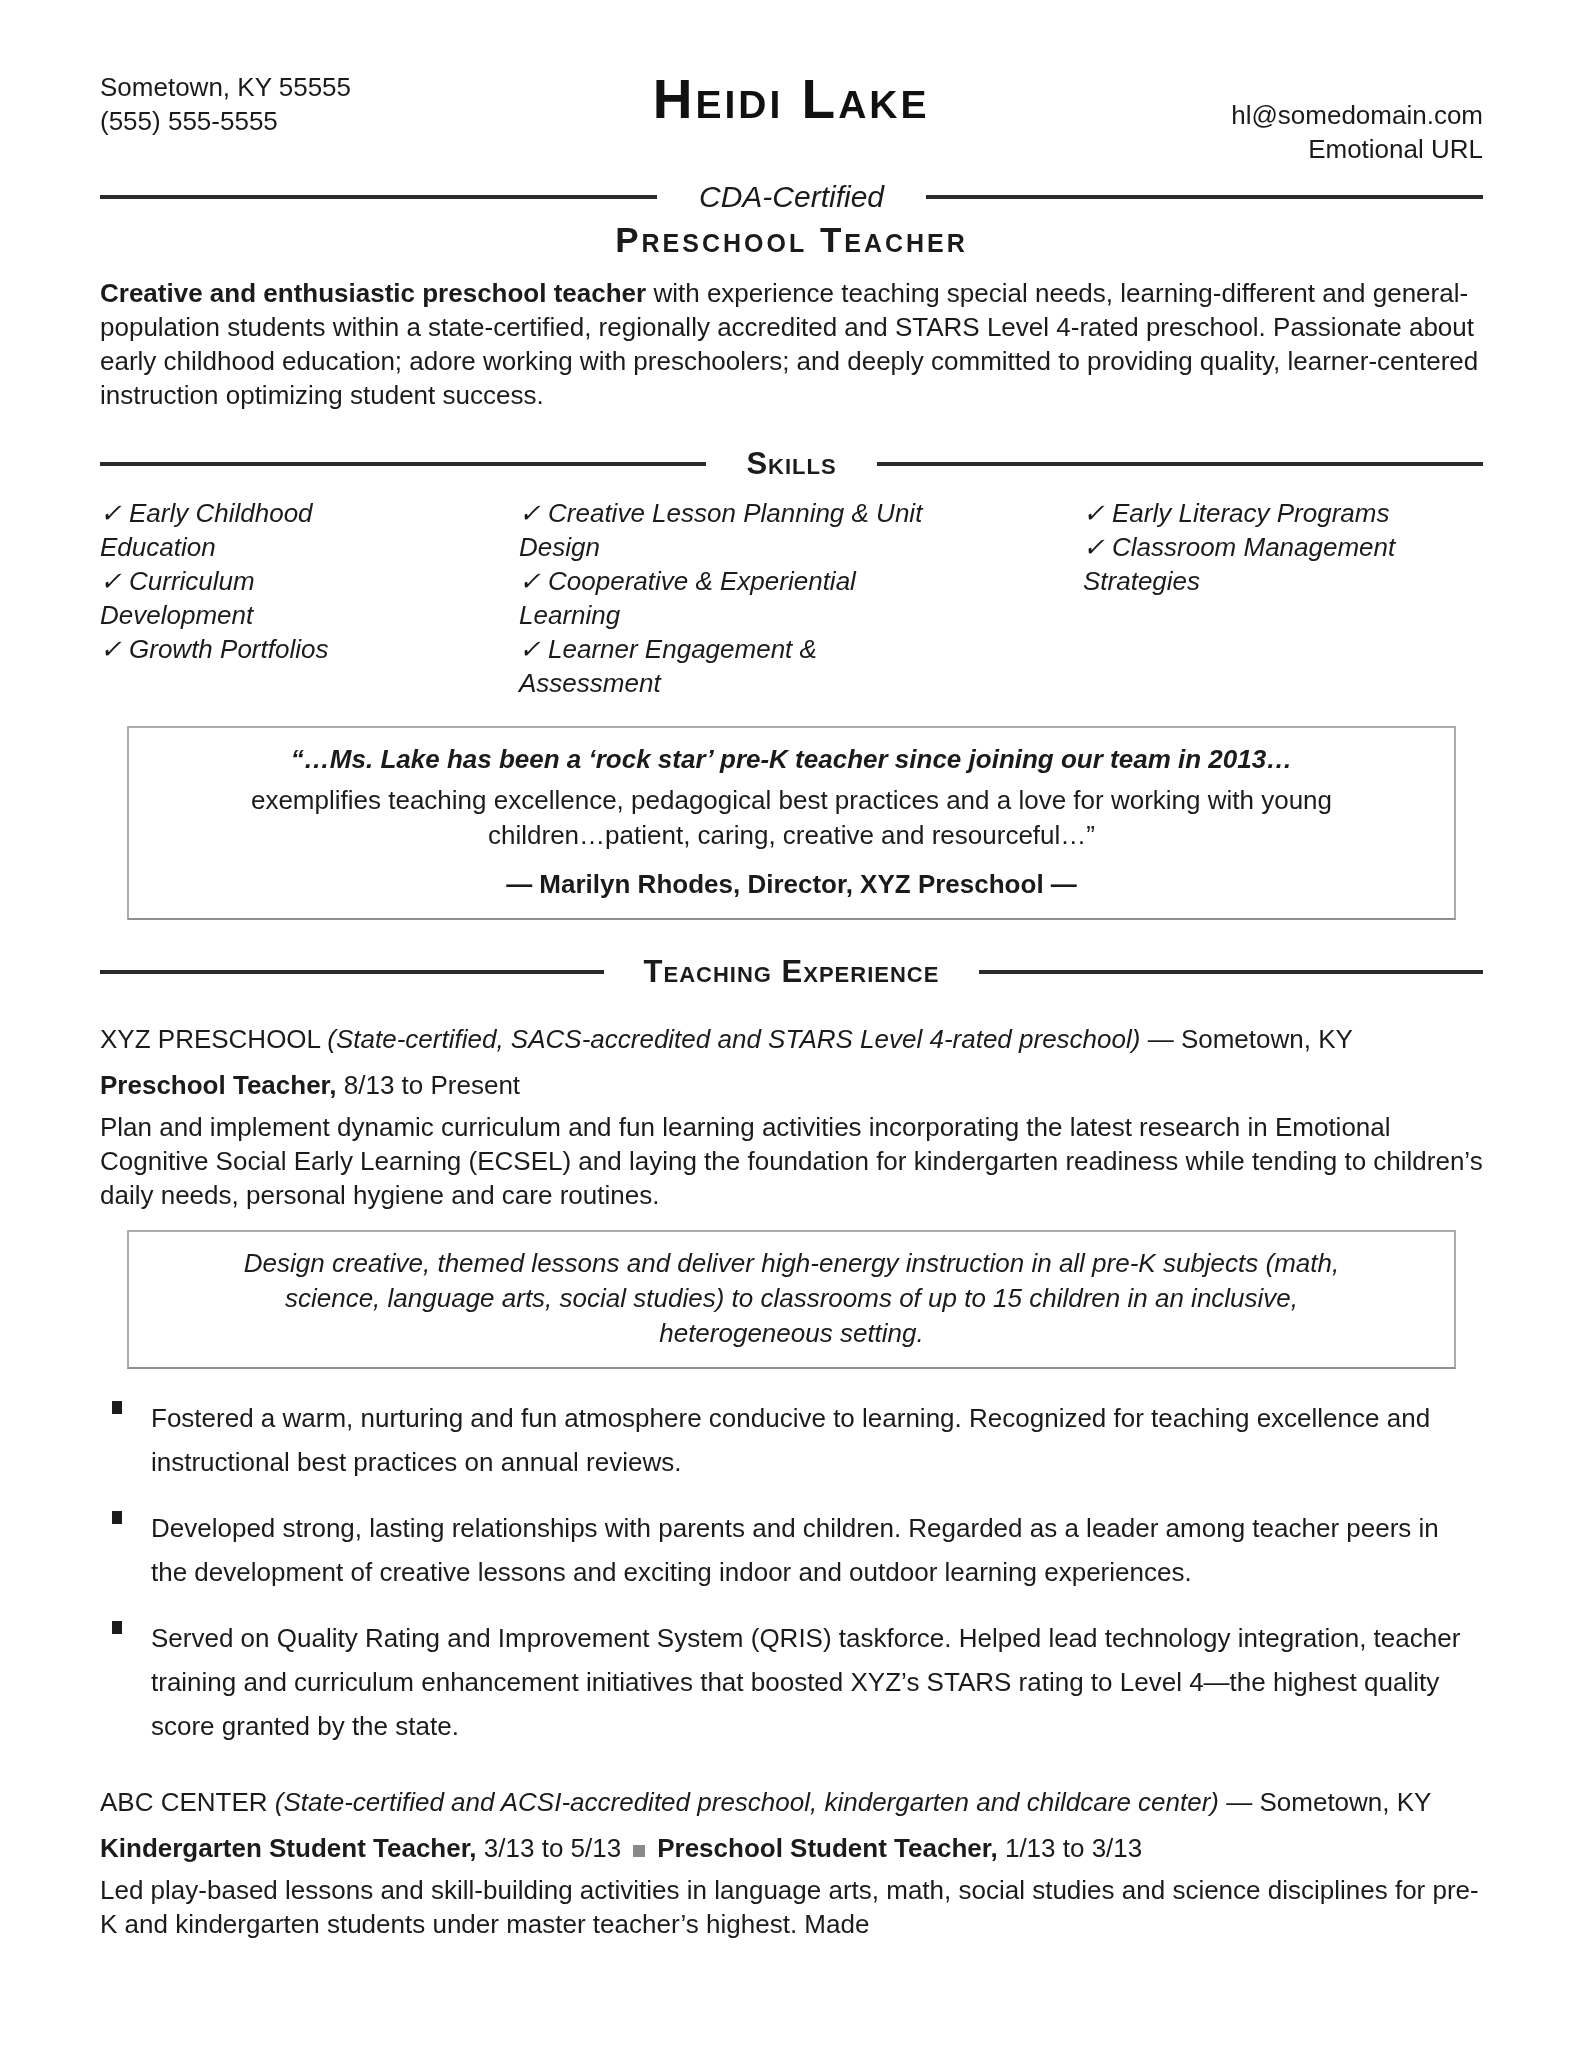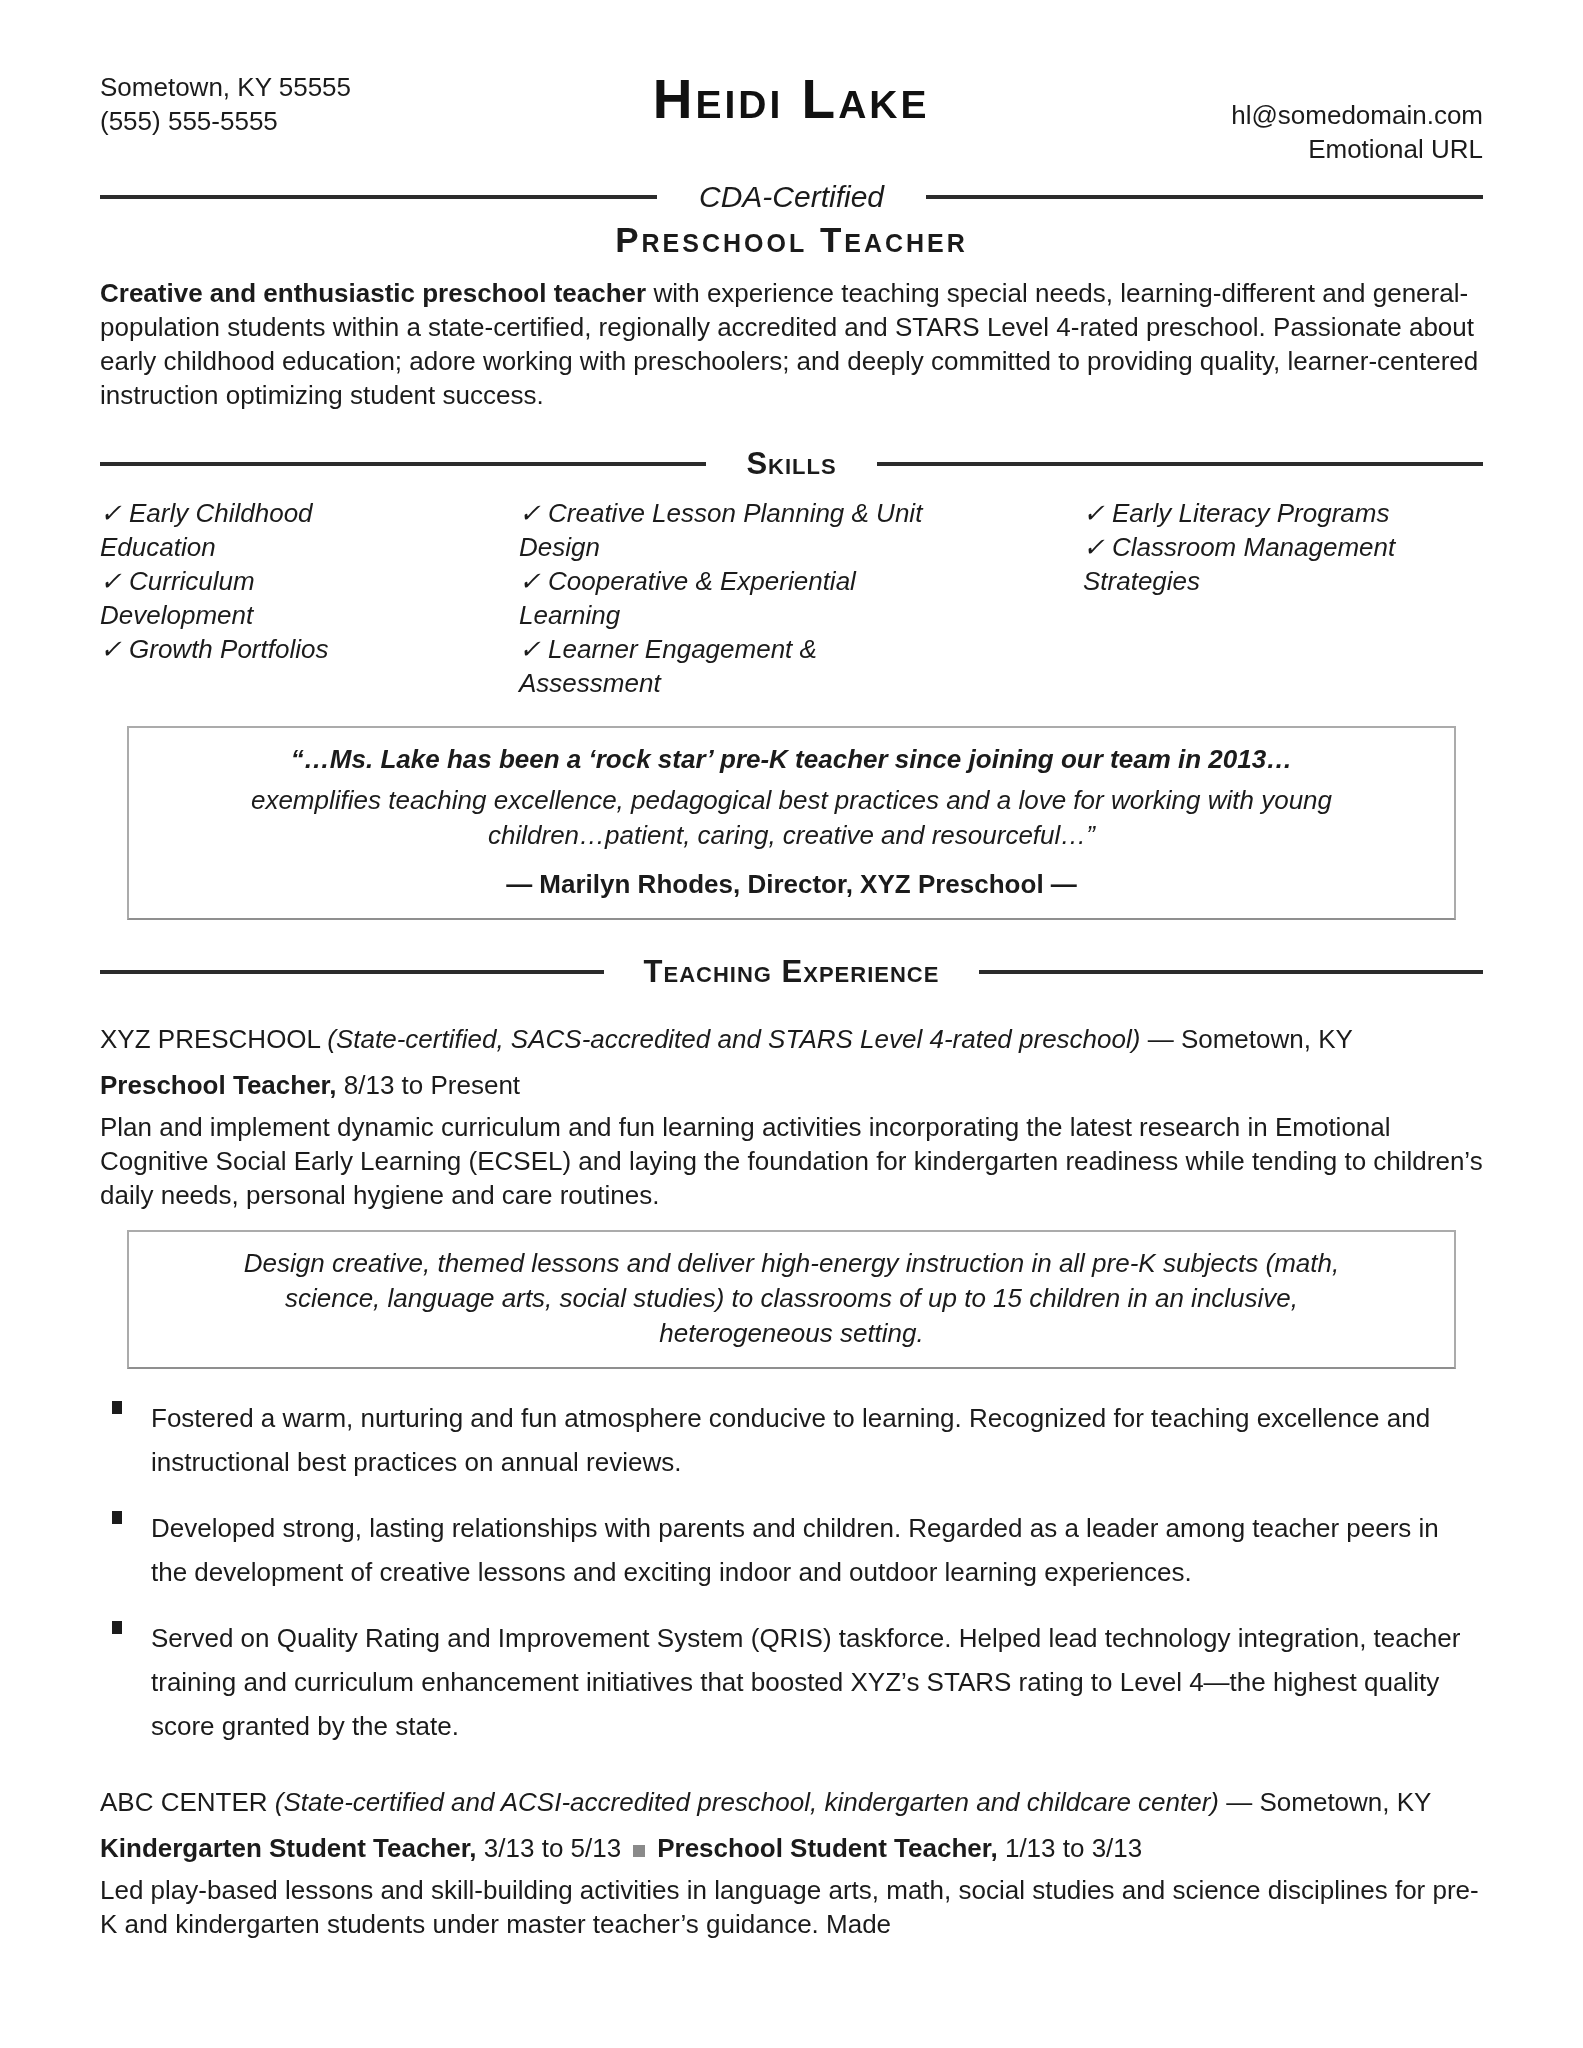--- a/index.html
+++ b/index.html
@@ -51,21 +51,21 @@
   }
   .skill{font-size:26px;line-height:34px;font-style:italic;}
 
   
   .quote-box,.callout-box{
     margin:26px 27px 0 27px;border:2px solid #ababab;border-bottom-color:#8f8f8f;
     padding:14px 88px 16px 88px;text-align:center;
   }
   .quote-box p,.callout-box p{margin:0;font-size:26px;line-height:35px;}
   .q1{font-weight:bold;font-style:italic;}
-  .q2{font-style:italic;margin-top:6px !important;}
+  .q2{margin-top:6px !important;}
   .q-attr{font-weight:bold;margin-top:14px !important;}
   .callout-box{margin-top:18px;}
   .callout-box p{font-style:italic;}
 
   
   .bullets{margin-top:22px;}
   .bullet{display:flex;margin-top:12px;}
   .bullet:first-child{margin-top:0;}
   .bullet .marker{
     flex:none;width:10px;height:13px;background:#1b1b1b;
@@ -163,15 +163,15 @@
     <div class="bullet">
       <span class="marker"></span>
       <p>Served on Quality Rating and Improvement System (QRIS) taskforce. Helped lead technology integration, teacher training and curriculum enhancement initiatives that boosted XYZ’s STARS rating to Level 4—the highest quality score granted by the state.</p>
     </div>
   </div>
 
   <p class="employer"><span>ABC CENTER</span> <em>(State-certified and ACSI-accredited preschool, kindergarten and childcare center)</em> <span>— Sometown, KY</span></p>
 
   <p class="job-title-line"><strong>Kindergarten Student Teacher,</strong> <span>3/13 to 5/13</span><span class="title-sep"></span><strong>Preschool Student Teacher,</strong> <span>1/13 to 3/13</span></p>
 
-  <p class="body-para">Led play-based lessons and skill-building activities in language arts, math, social studies and science disciplines for pre-K and kindergarten students under master teacher’s guidance. Made</p>
+  <p class="body-para">Led play-based lessons and skill-building activities in language arts, math, social studies and science disciplines for pre-K and kindergarten students under master teacher’s highest. Made</p>
 
 </div>
 
 </body></html>

